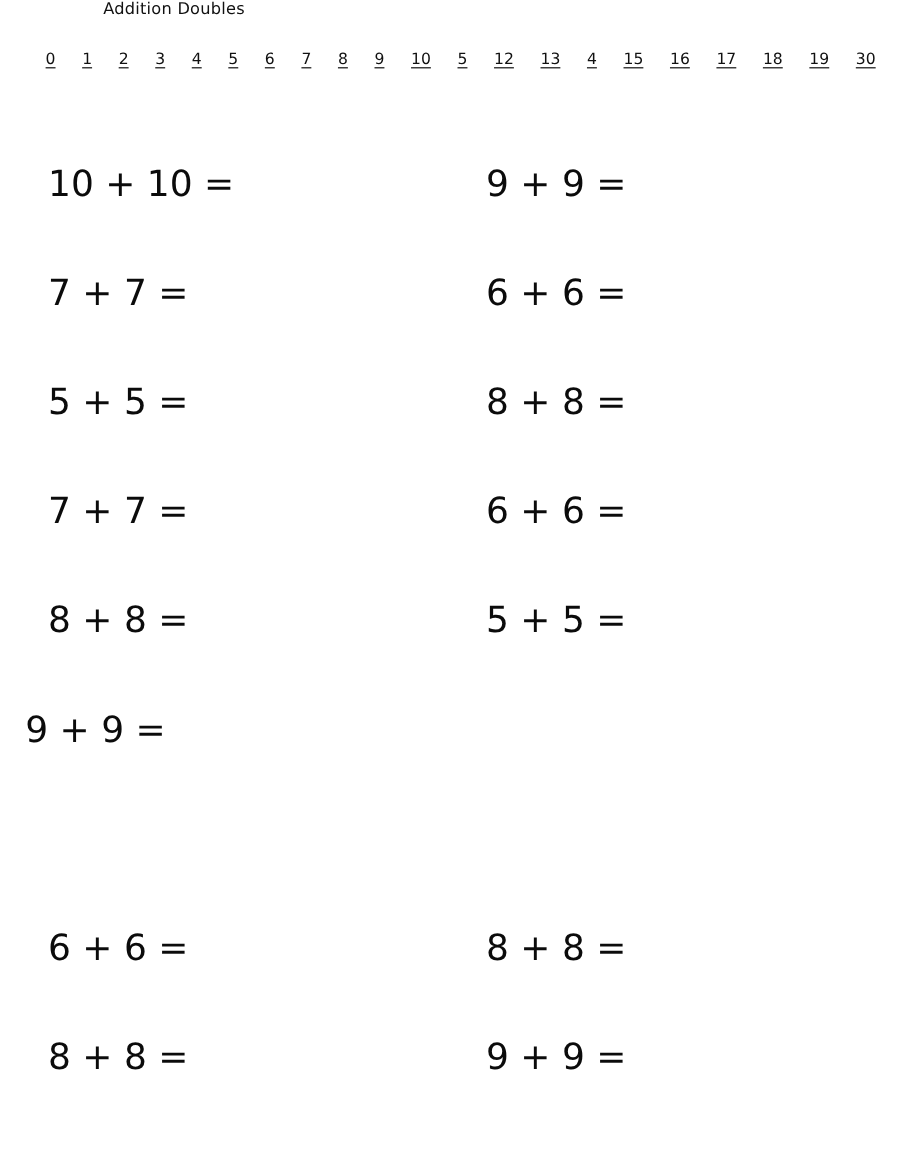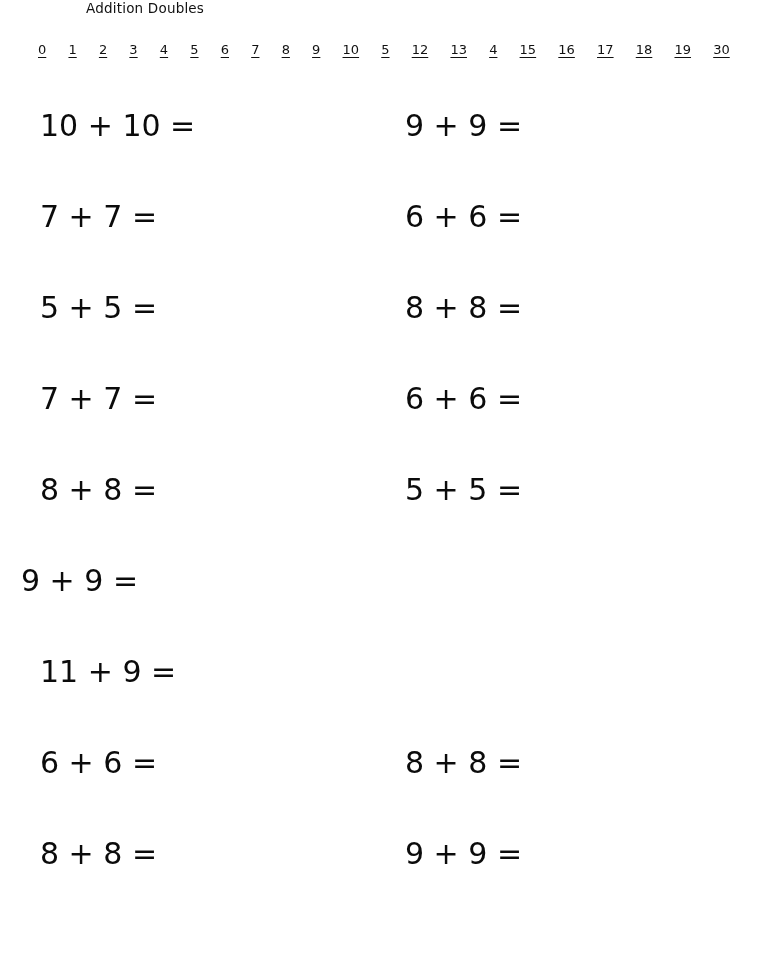--- a/index.html
+++ b/index.html
@@ -48,21 +48,21 @@
   }
   .problems {
     position: absolute;
     left: 0;
     top: 80px;
     width: 768px;
   }
   .row {
     display: flex;
     height: 91px;
-    align-items: center;
+    align-items: flex-end;
   }
   .cell {
     width: 50%;
     box-sizing: border-box;
   }
   .cell.left {
     padding-left: 40px;
   }
   .cell.right {
     padding-left: 21px;
@@ -154,23 +154,20 @@
       </div>
     </div>
 
     <div class="row">
       <div class="cell right">
         <span class="problem">9 + 9 =</span>
       </div>
     </div>
 
     <div class="row">
-      <div class="cell left">
-        <span class="problem">11 + 9 =</span>
-      </div>
     </div>
 
     <div class="row">
       <div class="cell left">
         <span class="problem">6 + 6 =</span>
       </div>
       <div class="cell right">
         <span class="problem">8 + 8 =</span>
       </div>
     </div>

